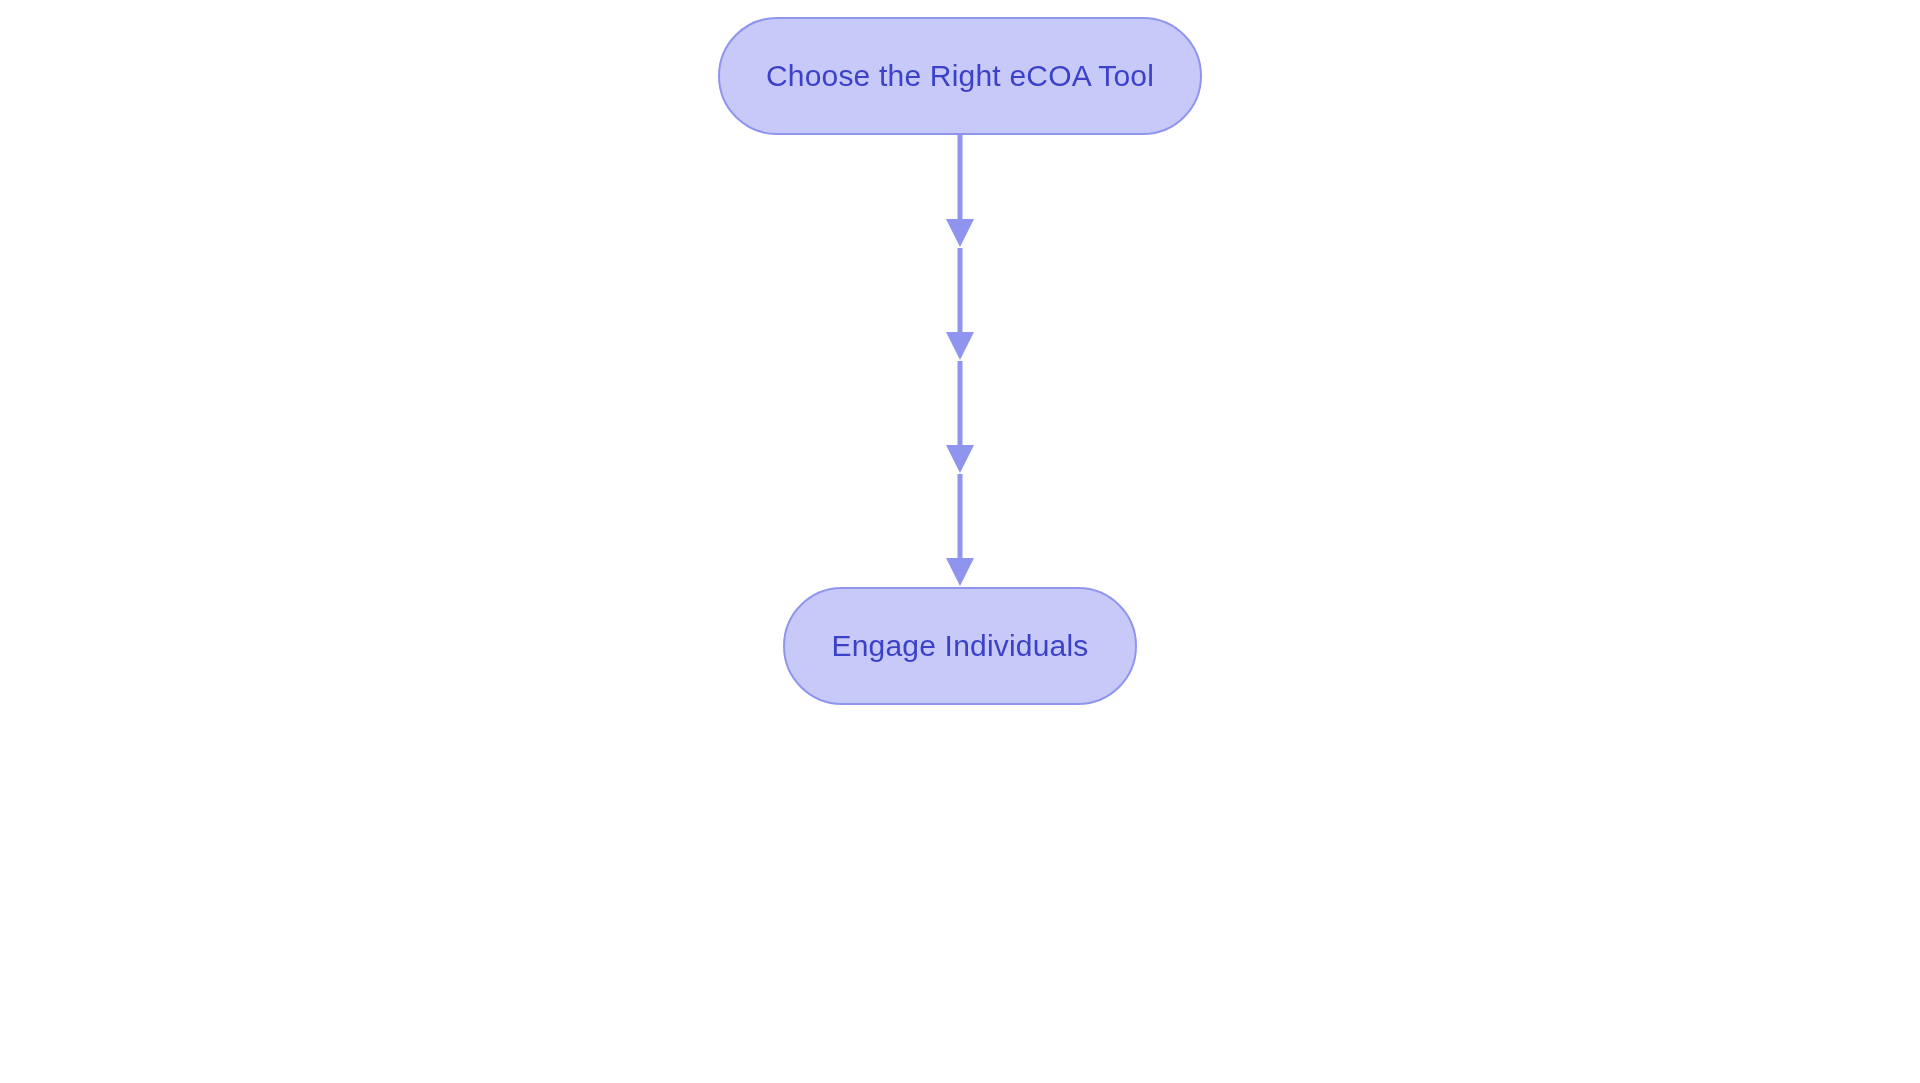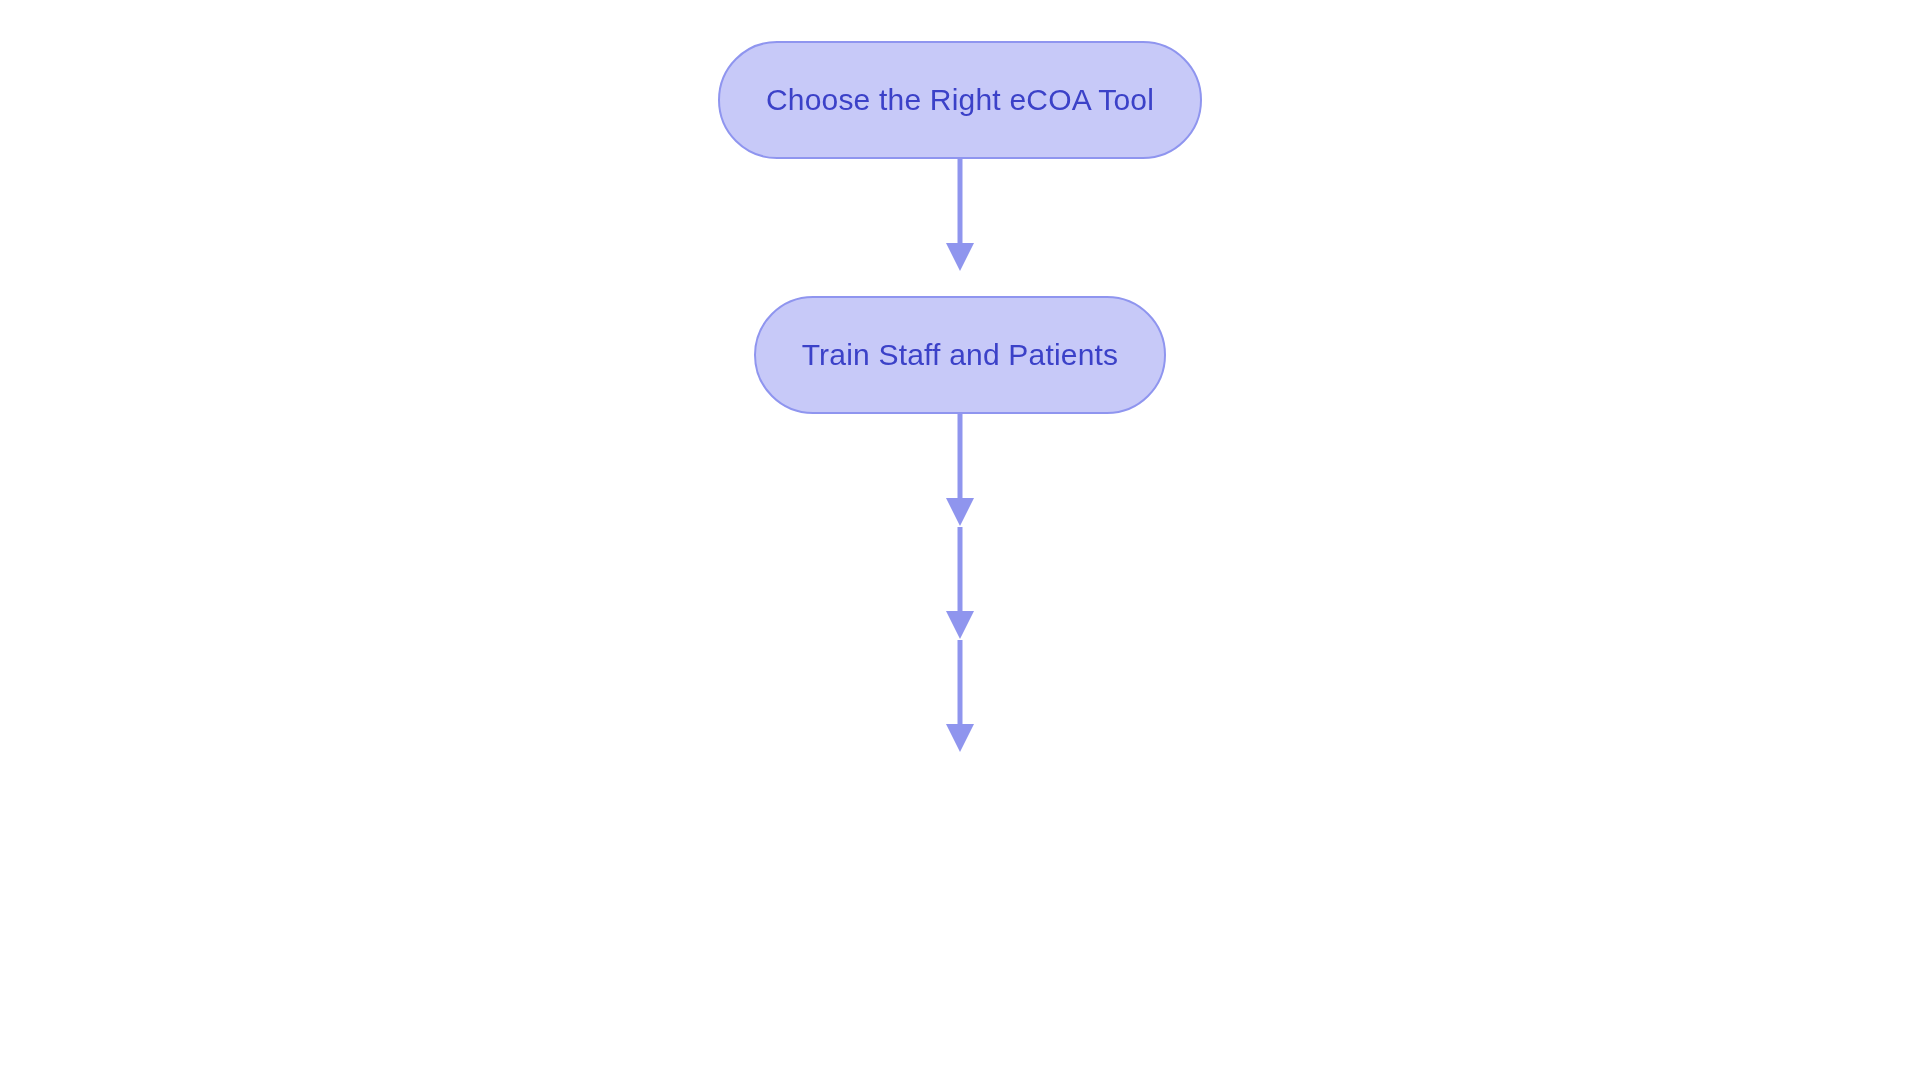--- a/index.html
+++ b/index.html
@@ -32,21 +32,20 @@
   .node {
     min-height: 118px;
     padding: 0 46px;
     border-radius: 59px;
     background: var(--node-fill);
     border: 2px solid var(--node-border);
     display: flex;
     align-items: center;
     justify-content: center;
     flex: 0 0 auto;
-    margin-top: 24px;
   }
   .node-label {
     color: var(--node-text);
     font-size: 30px;
     letter-spacing: 0.2px;
     white-space: nowrap;
   }
   .arrow {
     flex: 0 0 auto;
     display: block;
@@ -69,35 +68,35 @@
 
   <div class="node">
     <span class="node-label">Choose the Right eCOA Tool</span>
   </div>
 
   <svg class="arrow" viewBox="0 0 40 113" aria-hidden="true">
     <line x1="20" y1="0" x2="20" y2="86"></line>
     <polygon points="6,84 34,84 20,112"></polygon>
   </svg>
 
-  <div class="node">
-    <span class="node-label">Train Staff and Patients</span>
-  </div>
 
   <svg class="arrow" viewBox="0 0 40 113" aria-hidden="true">
     <line x1="20" y1="0" x2="20" y2="86"></line>
     <polygon points="6,84 34,84 20,112"></polygon>
   </svg>
 
 
   <svg class="arrow" viewBox="0 0 40 113" aria-hidden="true">
     <line x1="20" y1="0" x2="20" y2="86"></line>
     <polygon points="6,84 34,84 20,112"></polygon>
   </svg>
 
 
   <svg class="arrow" viewBox="0 0 40 113" aria-hidden="true">
     <line x1="20" y1="0" x2="20" y2="86"></line>
     <polygon points="6,84 34,84 20,112"></polygon>
   </svg>
 
+  <div class="node">
+    <span class="node-label">Engage Individuals</span>
+  </div>
 
 </div>
 
 </body></html>

